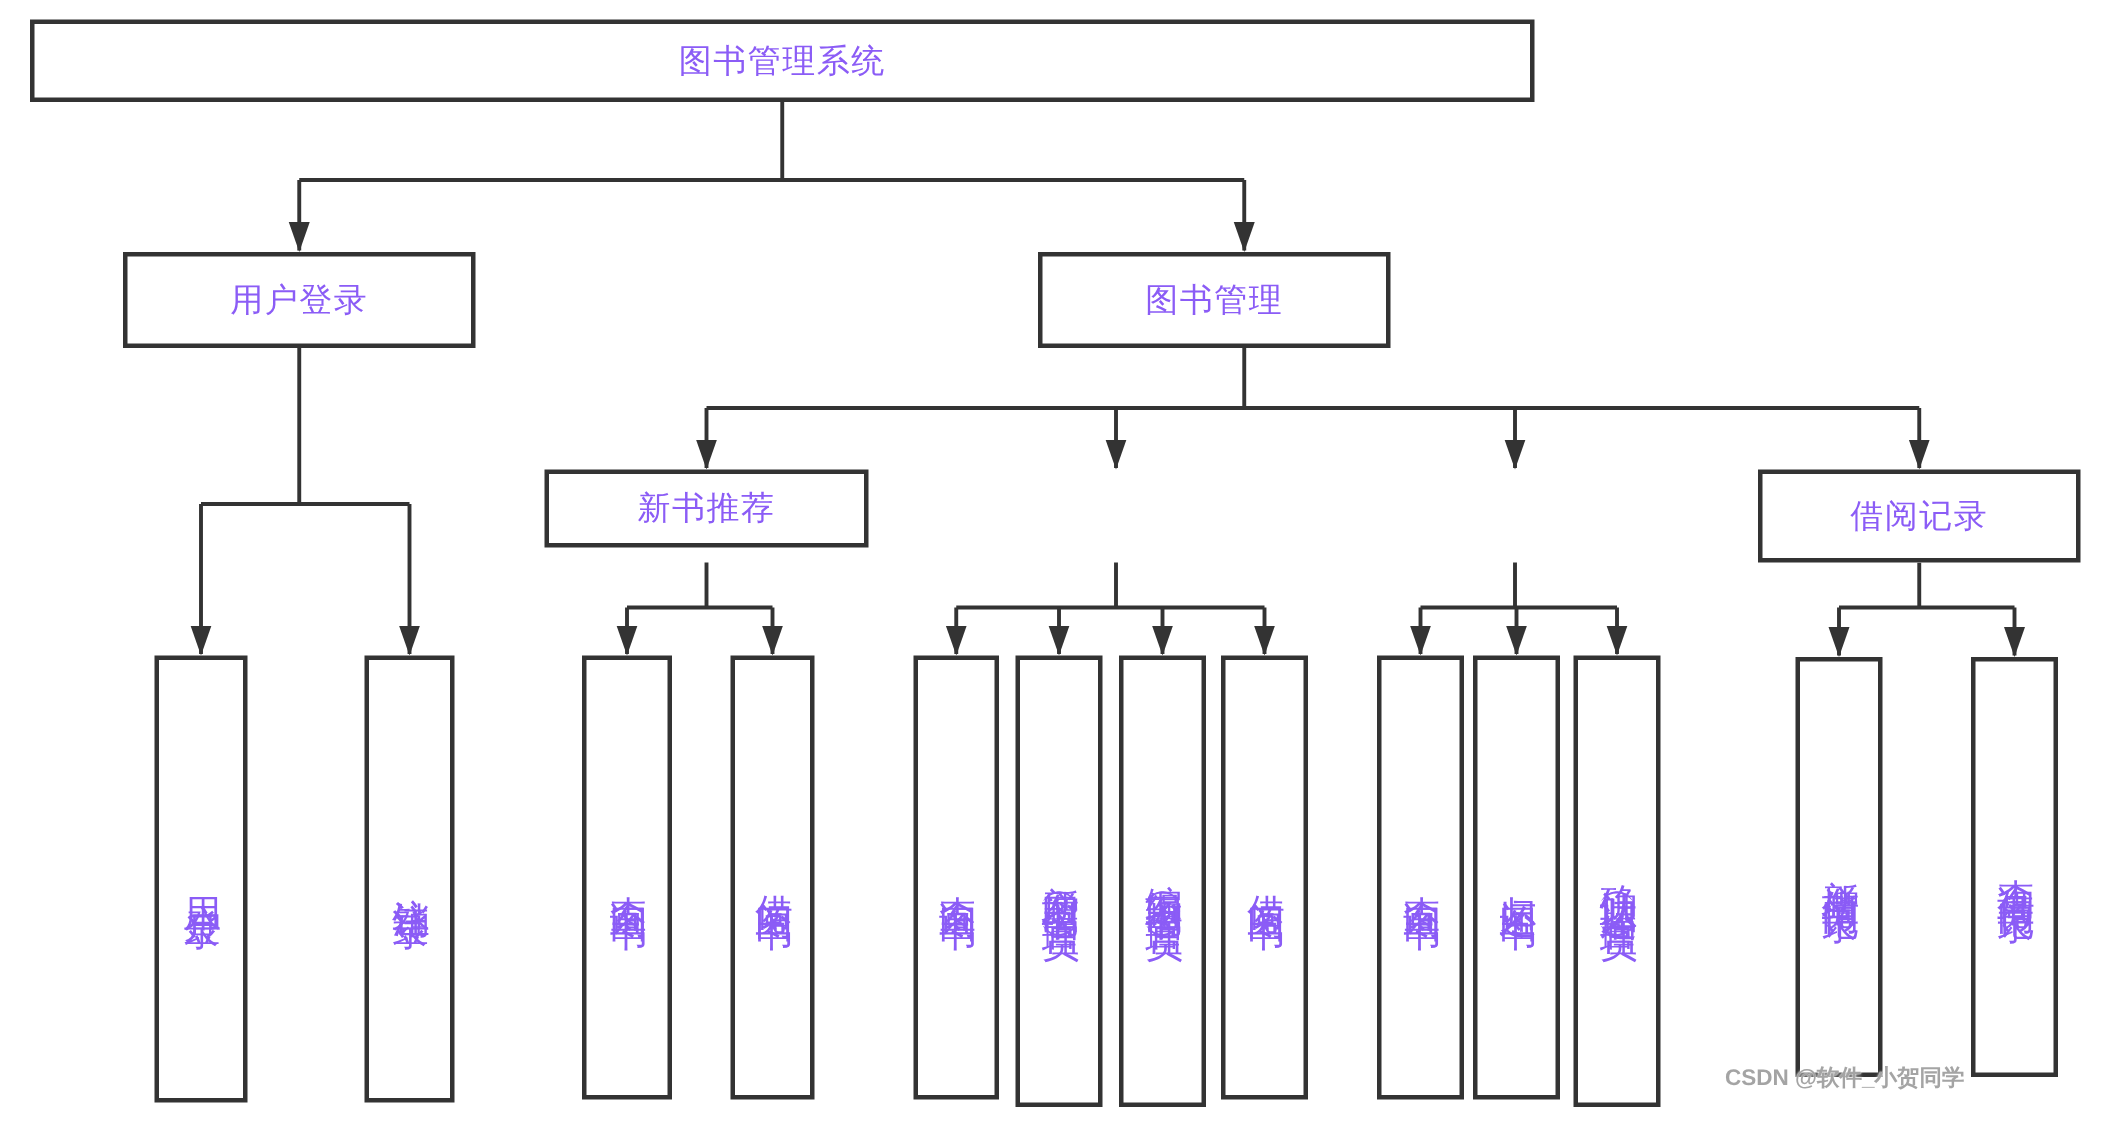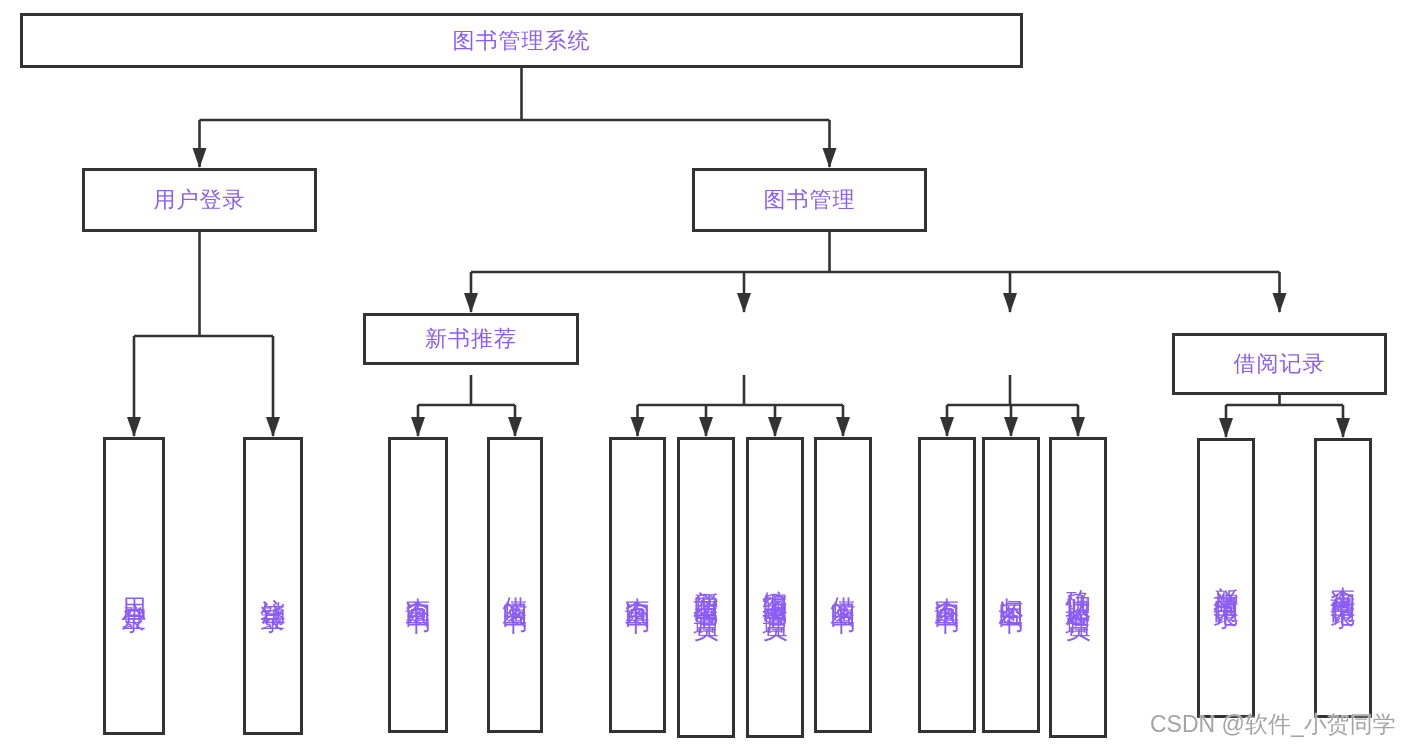--- a/index.html
+++ b/index.html
@@ -37,25 +37,26 @@
     text-orientation: mixed;
     font-size: 25px;
     letter-spacing: 4px;
     line-height: 1;
   }
   .watermark {
     position: absolute;
     left: 1150px;
     top: 709px;
     width: 255px;
-    font-size: 23px;
+    font-size: 15px;
     color: rgba(148, 148, 148, 0.85);
     text-shadow: 0 0 2px #ffffff, 0 0 1px #ffffff;
     white-space: nowrap;
     z-index: 5;
+    font-weight: bold;
   }
 </style>
 </head>
 <body>
 
 <div class="canvas">
 
   <svg class="connectors" viewBox="0 0 1405 747" xmlns="http://www.w3.org/2000/svg" aria-hidden="true">
     <defs>
       <marker id="arrow" markerUnits="userSpaceOnUse" markerWidth="22" markerHeight="16" refX="19" refY="7" orient="auto">
@@ -111,21 +112,21 @@
   <div class="box" style="left:82px; top:168px; width:235px; height:64px;">
     <span class="hlabel">用户登录</span>
   </div>
   <div class="box" style="left:692px; top:168px; width:235px; height:64px;">
     <span class="hlabel">图书管理</span>
   </div>
 
   <div class="box" style="left:363px; top:313px; width:216px; height:52px;">
     <span class="hlabel">新书推荐</span>
   </div>
-  <div class="box" style="left:1172px; top:313px; width:215px; height:62px;margin-top:20px;">
+  <div class="box" style="left:1172px; top:313px; width:215px; height:62px;">
     <span class="hlabel">借阅记录</span>
   </div>
 
   <div class="box" style="left:103px; top:437px; width:62px; height:298px;">
     <span class="vtext">用户登录</span>
   </div>
   <div class="box" style="left:243px; top:437px; width:60px; height:298px;">
     <span class="vtext">注销登录</span>
   </div>
 

